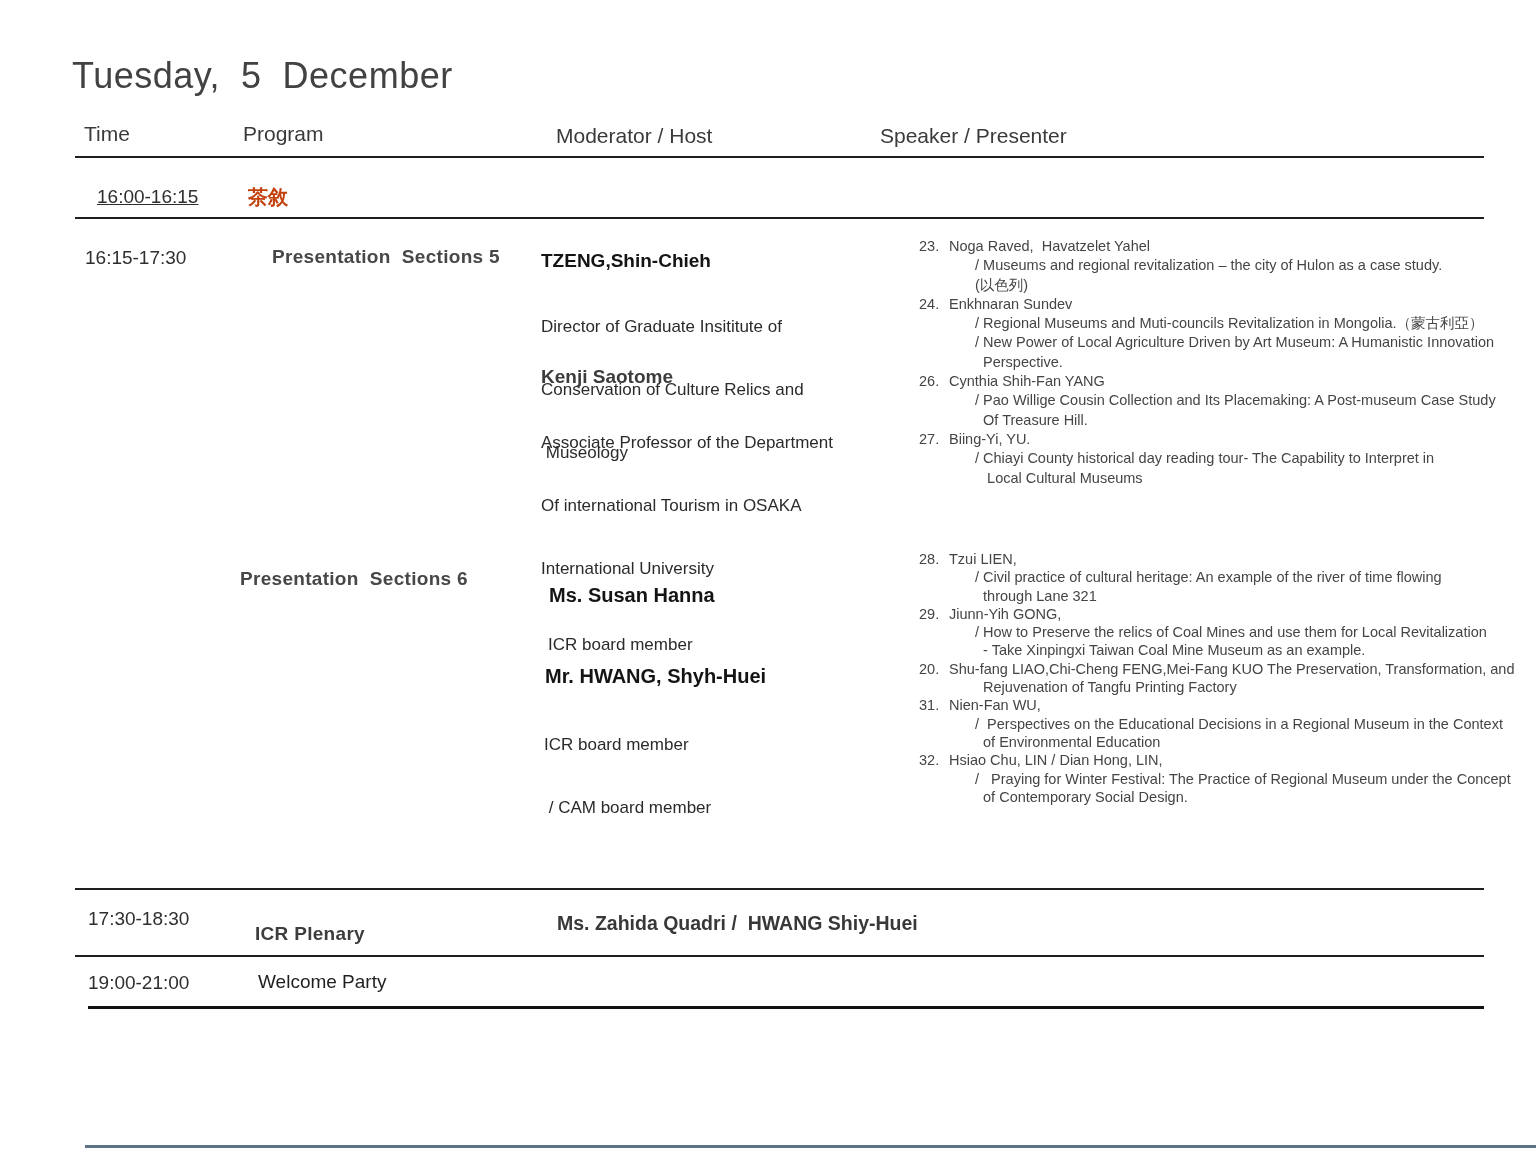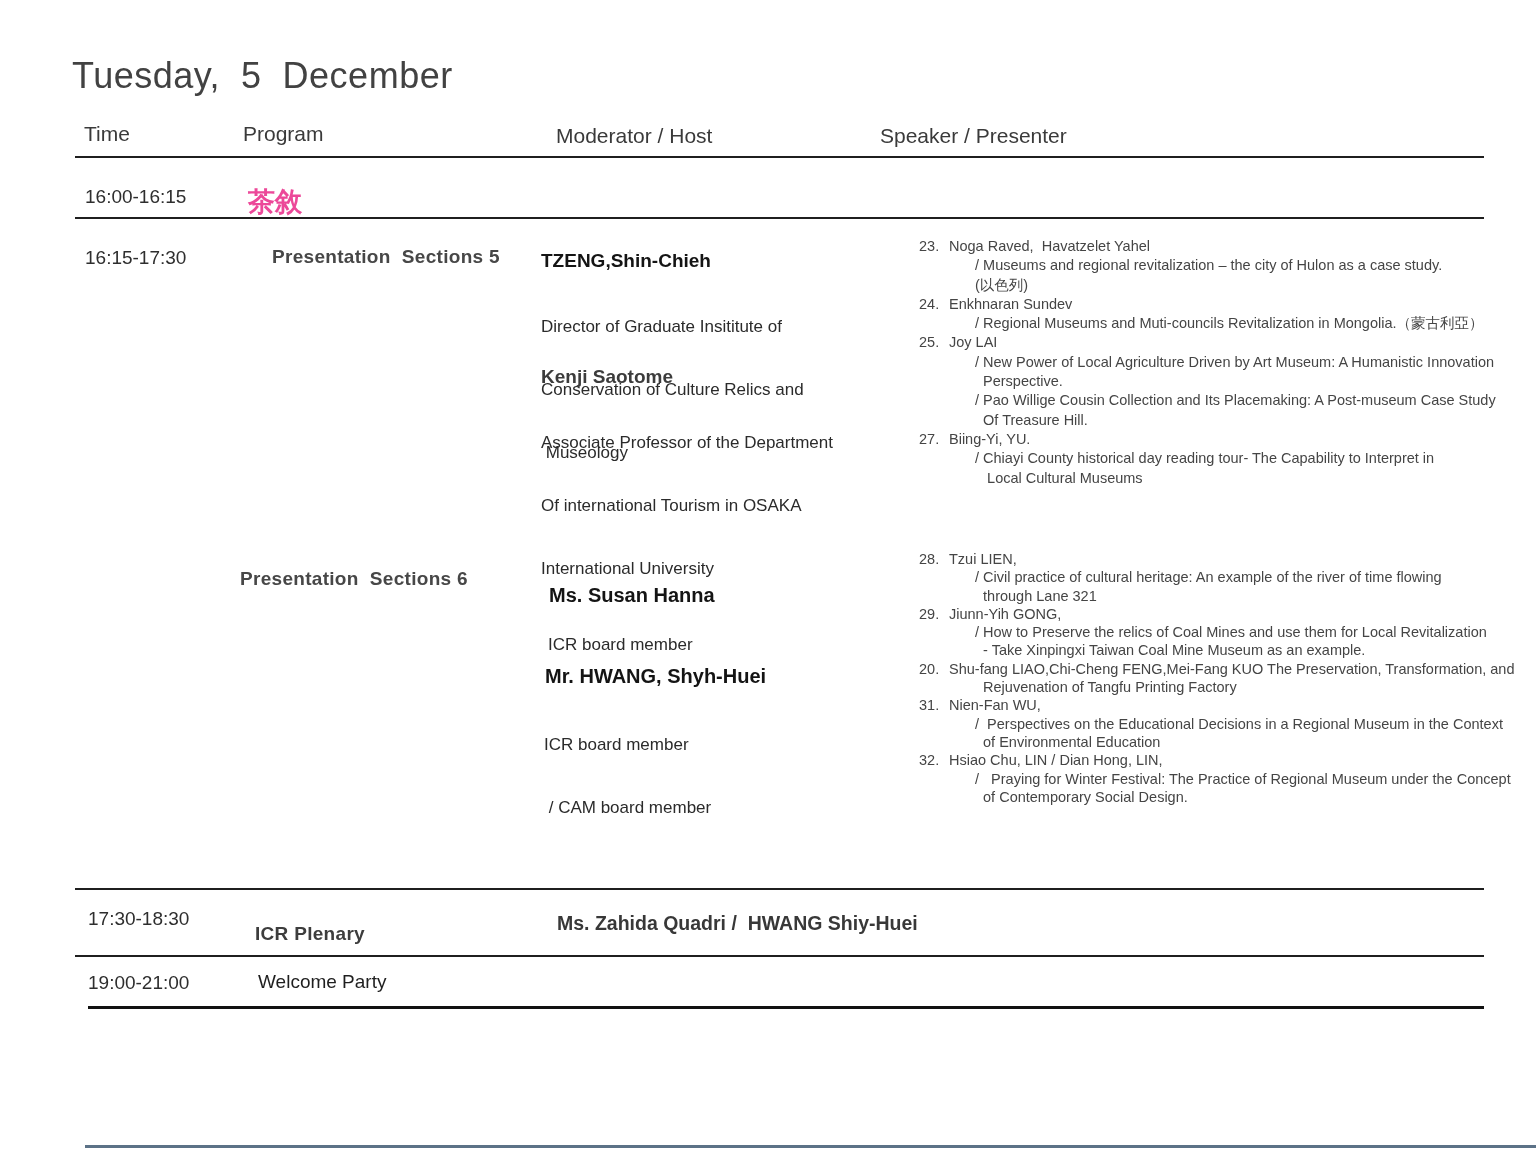--- a/index.html
+++ b/index.html
@@ -4,21 +4,21 @@
 <style>
   html,body{margin:0;padding:0;background:#ffffff;}
   #page{position:relative;width:1536px;height:1152px;background:#ffffff;overflow:hidden;
         font-family:"Liberation Sans","DejaVu Sans",sans-serif;color:#333;}
   .abs{position:absolute;white-space:pre;}
   .title{font-size:36px;color:#424242;letter-spacing:0.5px;}
   .colhead{font-size:21px;color:#3a3a3a;}
   .rule{position:absolute;background:#1f1f1f;}
   .time{font-size:19px;color:#2e2e2e;}
   .prog-bold{font-size:19px;font-weight:bold;color:#474747;letter-spacing:0.3px;}
-  .prog-cjk{font-size:27px;font-weight:bold;color:#ec4899;font-family:Liberation Mono, monospace;}
+  .prog-cjk{font-size:20px;font-weight:bold;color:#c2410c;font-family:Liberation Mono, monospace;}
   .mod-name{font-size:19px;font-weight:bold;color:#141414;}
   .mod-name-gray{font-size:19px;font-weight:bold;color:#3c3c3c;}
   .mod-sub{font-size:17px;color:#2b2b2b;line-height:21px;}
   .mod-sub div{white-space:pre;}
   .spklist{position:absolute;font-size:14.5px;color:#454545;}
   .spk-head{white-space:pre;margin-left:39px;}
   .spk-num{display:inline-block;min-width:30px;}
   .spk-line{white-space:pre;padding-left:95px;}
   .s5 .spk-head,.s5 .spk-line{line-height:19.3px;}
   .s6 .spk-head,.s6 .spk-line{line-height:18.3px;}
@@ -33,21 +33,21 @@
 
   <div class="abs title" style="left:72px;top:55px;">Tuesday,  5  December</div>
 
   <div class="abs colhead" style="left:84px;top:122px;">Time</div>
   <div class="abs colhead" style="left:243px;top:122px;">Program</div>
   <div class="abs colhead" style="left:556px;top:124px;">Moderator / Host</div>
   <div class="abs colhead" style="left:880px;top:124px;">Speaker / Presenter</div>
 
   <div class="rule" style="left:75px;top:156px;width:1409px;height:2px;"></div>
 
-  <div class="abs time" style="left:85px;top:186px;">16:00-16:15</div>
+  <div class="abs time" style="left:97px;top:186px;text-decoration:underline;">16:00-16:15</div>
   <div class="abs prog-cjk" style="left:248px;top:184px;">茶敘</div>
 
   <div class="rule" style="left:75px;top:217px;width:1409px;height:2px;"></div>
 
   <div class="abs time" style="left:85px;top:247px;">16:15-17:30</div>
   <div class="abs prog-bold" style="left:240px;top:246px;margin-left:32px;">Presentation  Sections 5</div>
 
   <div class="abs mod-name" style="left:541px;top:250px;">TZENG,Shin-Chieh</div>
   <div class="abs mod-sub" style="left:541px;top:274px;">
     <div>Director of Graduate Insititute of</div>
@@ -66,25 +66,25 @@
     <div>
       <div class="spk-head"><span class="spk-num">23.</span><span>Noga Raved,  Havatzelet Yahel</span></div>
       <div class="spk-line">/ Museums and regional revitalization – the city of Hulon as a case study.</div>
       <div class="spk-line">(以色列)</div>
     </div>
     <div>
       <div class="spk-head"><span class="spk-num">24.</span><span>Enkhnaran Sundev</span></div>
       <div class="spk-line">/ Regional Museums and Muti-councils Revitalization in Mongolia.（蒙古利亞）</div>
     </div>
     <div>
-      <div class="spk-head"><span class="spk-num">25.</span><span>Joy LAI</span></div>
       <div class="spk-line">/ New Power of Local Agriculture Driven by Art Museum: A Humanistic Innovation</div>
       <div class="spk-line">  Perspective.</div>
     </div>
     <div>
+      <div class="spk-head"><span class="spk-num">26.</span><span>Cynthia Shih-Fan YANG</span></div>
       <div class="spk-line">/ Pao Willige Cousin Collection and Its Placemaking: A Post-museum Case Study</div>
       <div class="spk-line">  Of Treasure Hill.</div>
     </div>
     <div>
       <div class="spk-head"><span class="spk-num">27.</span><span>Biing-Yi, YU.</span></div>
       <div class="spk-line">/ Chiayi County historical day reading tour- The Capability to Interpret in</div>
       <div class="spk-line">   Local Cultural Museums</div>
     </div>
   </div>
 

